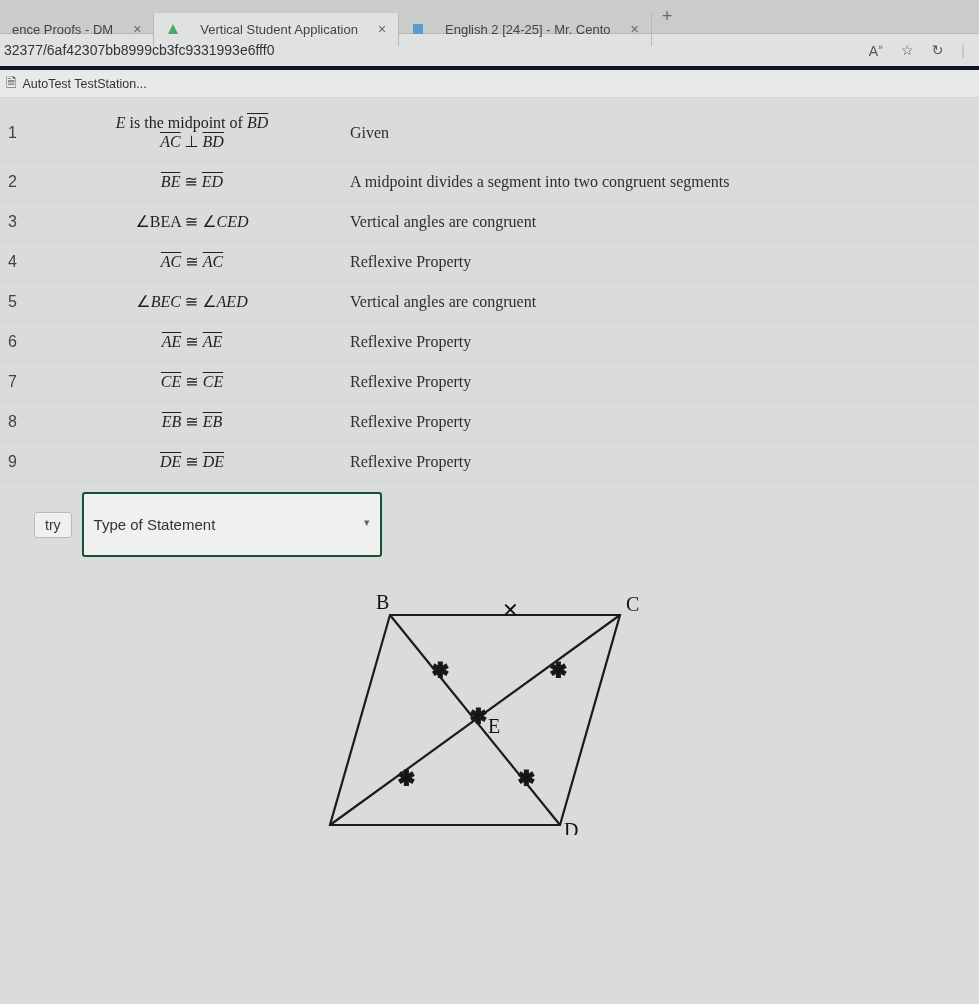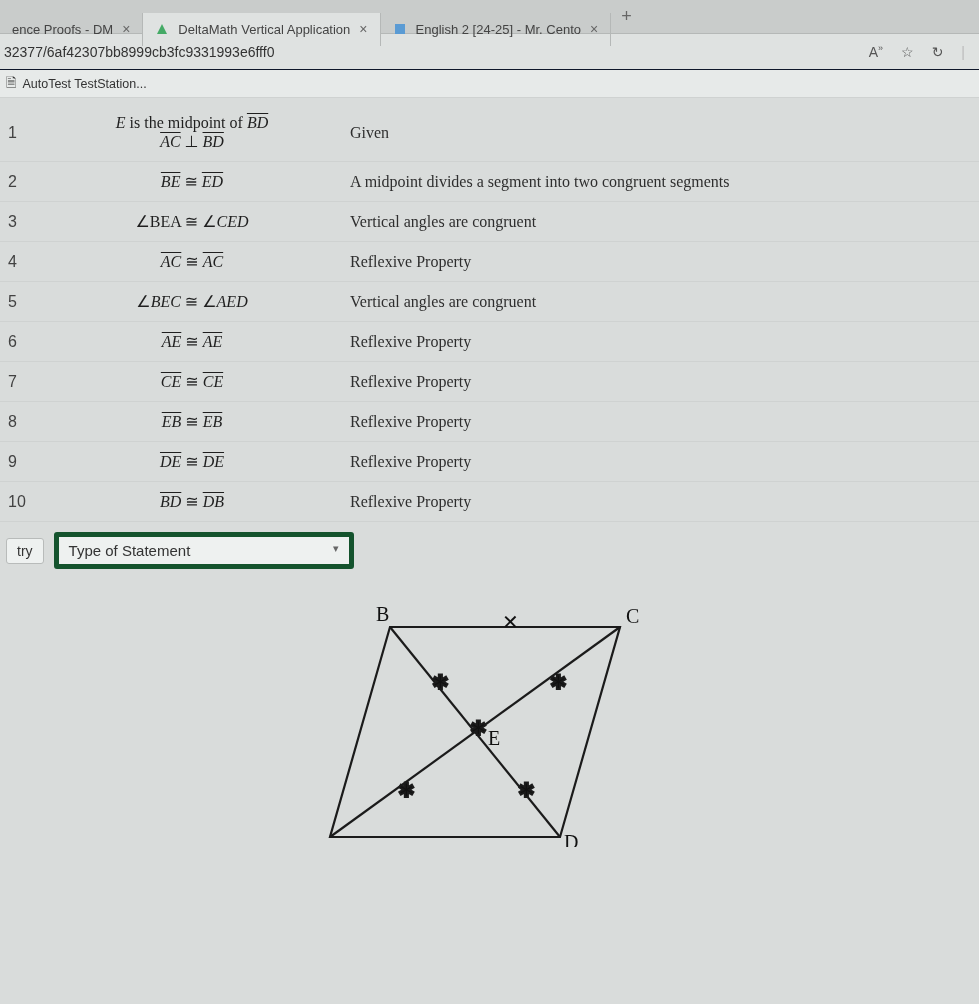--- a/index.html
+++ b/index.html
@@ -15,31 +15,31 @@
   background: #c9cccb;
   height: 34px;
   border-bottom: 1px solid #b5b8b7;
   font-size: 13px;
   color: #444;
 }
 .tab {
   display: flex; align-items: center;
   padding: 12px 12px; height: 100%;
   border-right: 1px solid #b5b8b7;
-  gap: 9px;
+  gap: 20px;
   margin-top: 25px;
 }
 .tab.active { background: #dfe2e1; }
 .tab .close { color:#666; font-size:14px; }
 .tab .fav { width:14px; height:14px; display:inline-block; }
 .plus { padding:0 10px; color:#666; font-size:18px; }
 .addr-row {
   display:flex; align-items:center; justify-content:space-between;
   background:#dfe2e1; height:36px; padding:0 14px 0 0;
-  border-bottom:1px solid #0f172a;
+  border-bottom:4px solid #0f172a;
   font-size:14px; color:#333;
 }
 .addr-row .url { padding-left:4px; }
 .addr-icons { display:flex; gap:18px; align-items:center; color:#555; }
 .bookmark-row {
   display:flex; align-items:center; gap:6px;
   background:#e7eae9; height:28px; padding-left:6px;
   font-size:12.5px; color:#333;
   border-bottom:1px solid #cfd2d1;
 }
@@ -54,26 +54,26 @@
   font-size:16px;
 }
 .proof-table tr:first-child td { border-top:none; }
 .col-num { width:42px; text-align:left; color:#424242; padding-left:6px; }
 .col-stmt { width:300px; text-align:center; font-family:"Cambria Math","Times New Roman",serif; font-size:18px; color:#1f1f1f; }
 .col-reason { color:#2e2e2e; font-size:16px;font-family:Liberation Serif, serif; }
 .overline { text-decoration:overline;text-align:right; }
 .entry-row { display:flex; gap:10px; padding:10px 0 0 6px; align-items:center; }
 .try-btn {
   border:1px solid #b8bbba; background:#eef1f0; color:#333;
-  padding:4px 10px; font-size:14px; border-radius:3px;
+  padding:4px 10px; font-size:14px; border-radius:3px;margin-left:28px;
 }
 .type-select {
   display:flex; justify-content:space-between; align-items:flex-start;
-  width:300px; border:5px solid #14532d; background:#eef1f0;
-  padding:5px 10px; font-size:15px; color:#333; border-radius:3px;
+  width:300px; border:2px solid #14532d; background:#eef1f0;
+  padding:22px 10px; font-size:15px; color:#333; border-radius:3px;
 }
 .chev { color:#666; font-size:11px; }
 .figure-wrap { display:flex; justify-content:center; padding:28px 0 0 0; }
 svg.figure { overflow:visible; }
 svg.figure text { font-family:"Times New Roman",serif; font-size:20px; fill:#111; }
 svg.figure line, svg.figure polygon { stroke:#1b1b1b; stroke-width:2.2; fill:none; }
 .tick { stroke:#1b1b1b; stroke-width:2; }
 </style>
 </head>
 <body>
@@ -82,21 +82,21 @@
   <div class="tab">
     <span>ence Proofs - DM</span>
     <span class="close">×</span>
   </div>
   <div class="tab active">
     <span class="fav">
       <svg viewBox="0 0 14 14">
           <polygon points="2,12 7,2 12,12" fill="#4a6" stroke="none"></polygon>
         </svg>
     </span>
-    <span>DeltaMath Vertical Application</span>
+    <span>Vertical Student Application</span>
     <span class="close">×</span>
   </div>
   <div class="tab">
     <span class="fav">
       <svg viewBox="0 0 14 14">
           <rect x="2" y="2" width="10" height="10" fill="#5a9bd4" stroke="none"></rect>
         </svg>
     </span>
     <span>English 2 [24-25] - Mr. Cento</span>
     <span class="close">×</span>
@@ -160,25 +160,20 @@
         <tr>
           <td class="col-num">8</td>
           <td class="col-stmt"><span class="overline" style="font-style:italic">EB</span> ≅ <span class="overline" style="font-style:italic">EB</span></td>
           <td class="col-reason">Reflexive Property</td>
         </tr>
         <tr>
           <td class="col-num">9</td>
           <td class="col-stmt"><span class="overline" style="font-style:italic">DE</span> ≅ <span class="overline" style="font-style:italic">DE</span></td>
           <td class="col-reason">Reflexive Property</td>
         </tr>
-        <tr>
-          <td class="col-num">10</td>
-          <td class="col-stmt"><span class="overline" style="font-style:italic">BD</span> ≅ <span class="overline" style="font-style:italic">DB</span></td>
-          <td class="col-reason">Reflexive Property</td>
-        </tr>
       </tbody>
   </table>
 
   <div class="entry-row">
     <button class="try-btn">try</button>
     <div class="type-select">
       <span>Type of Statement</span>
       <span class="chev">▾</span>
     </div>
   </div>

